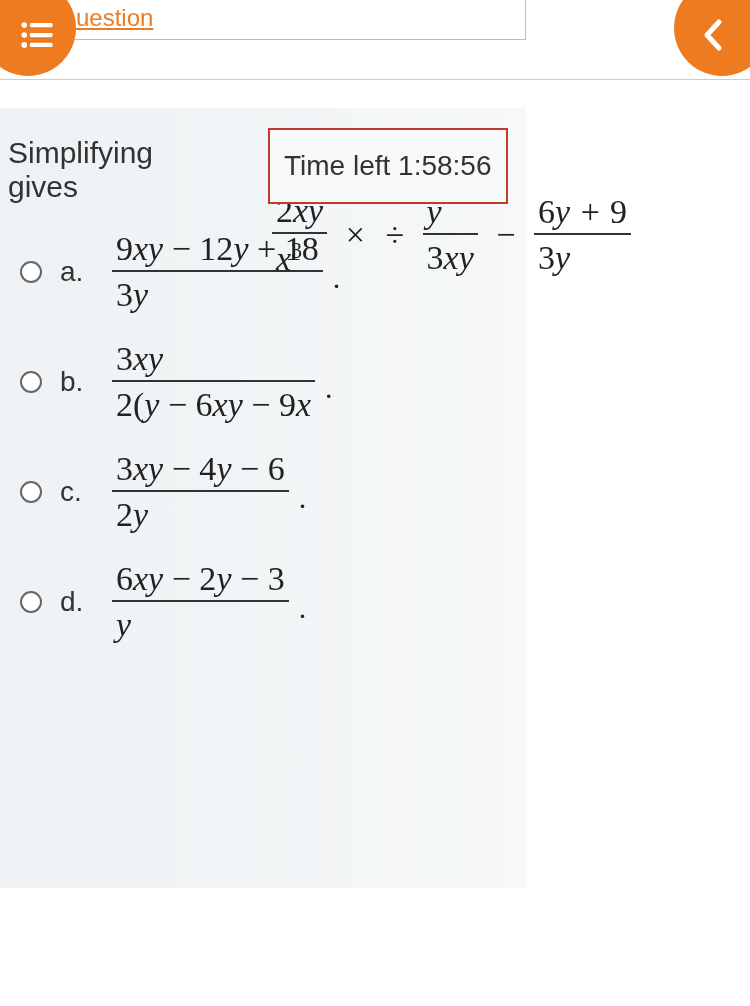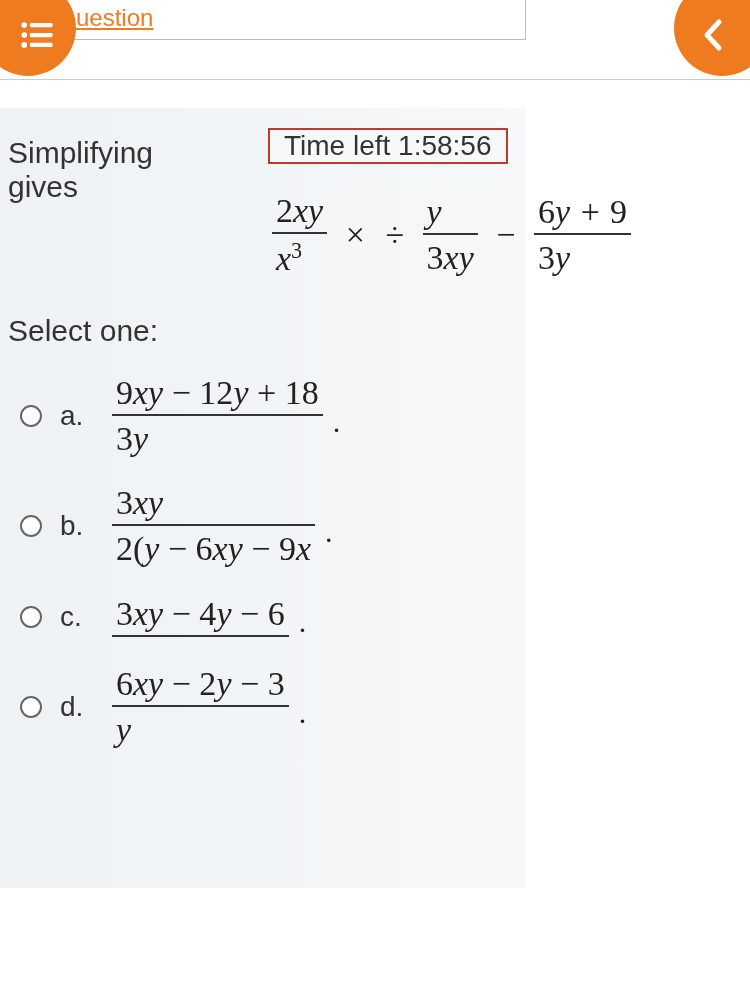--- a/index.html
+++ b/index.html
@@ -77,21 +77,21 @@
   .line1 {
     font-size: 30px;
     color: #333;
     margin: 8px 0 0 0;
   }
   .timer-box {
     position: absolute;
     top: 128px;
     left: 268px;
     border: 2px solid #c0392b;
-    padding: 0 14px;
+    padding: 20px 14px;
     font-size: 28px;
     color: #333;
     background: #f6f8f9;
     z-index: 5;
     white-space: nowrap;
   }
   .math-expr {
     position: absolute;
     top: 192px;
     left: 268px;
@@ -177,21 +177,20 @@
       <svg viewBox="0 0 24 34">
           <path d="M18 4 L6 17 L18 30" stroke="#fff" stroke-width="5" fill="none" stroke-linecap="round" stroke-linejoin="round"></path>
         </svg>
     </span>
   </div>
 </div>
 
 <div class="content">
   <div class="line1">Simplifying</div>
   <div class="gives">gives</div>
-  <div class="select-one">Select one:</div>
 
   <div class="options">
 
     <div class="opt-row">
       <div class="radio"></div>
       <div class="opt-label">a.</div>
       <div class="opt-math">
         <span class="frac"><span class="num"><span>9<span class="it">x</span><span class="it">y</span> − 12<span class="it">y</span> + 18</span></span><span class="den"><span>3<span class="it">y</span></span></span></span><span class="dot">.</span>
       </div>
     </div>
@@ -201,21 +200,21 @@
       <div class="opt-label">b.</div>
       <div class="opt-math">
         <span class="frac"><span class="num"><span>3<span class="it">x</span><span class="it">y</span></span></span><span class="den"><span>2(<span class="it">y</span> − 6<span class="it">x</span><span class="it">y</span> − 9<span class="it">x</span></span></span></span><span class="dot">.</span>
       </div>
     </div>
 
     <div class="opt-row">
       <div class="radio"></div>
       <div class="opt-label">c.</div>
       <div class="opt-math">
-        <span class="frac"><span class="num"><span>3<span class="it">x</span><span class="it">y</span> − 4<span class="it">y</span> − 6</span></span></span><span class="dot">.</span>
+        <span class="frac"><span class="num"><span>3<span class="it">x</span><span class="it">y</span> − 4<span class="it">y</span> − 6</span></span><span class="den"><span>2<span class="it">y</span></span></span></span><span class="dot">.</span>
       </div>
     </div>
 
     <div class="opt-row">
       <div class="radio"></div>
       <div class="opt-label">d.</div>
       <div class="opt-math">
         <span class="frac"><span class="num"><span>6<span class="it">x</span><span class="it">y</span> − 2<span class="it">y</span> − 3</span></span><span class="den"><span><span class="it">y</span></span></span></span><span class="dot">.</span>
       </div>
     </div>

